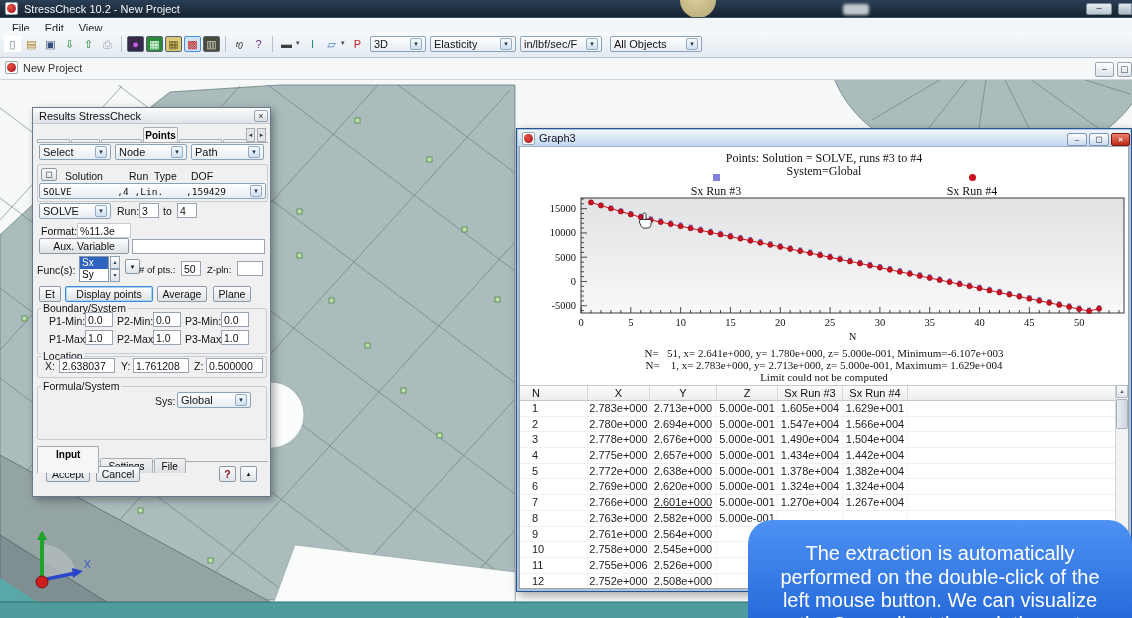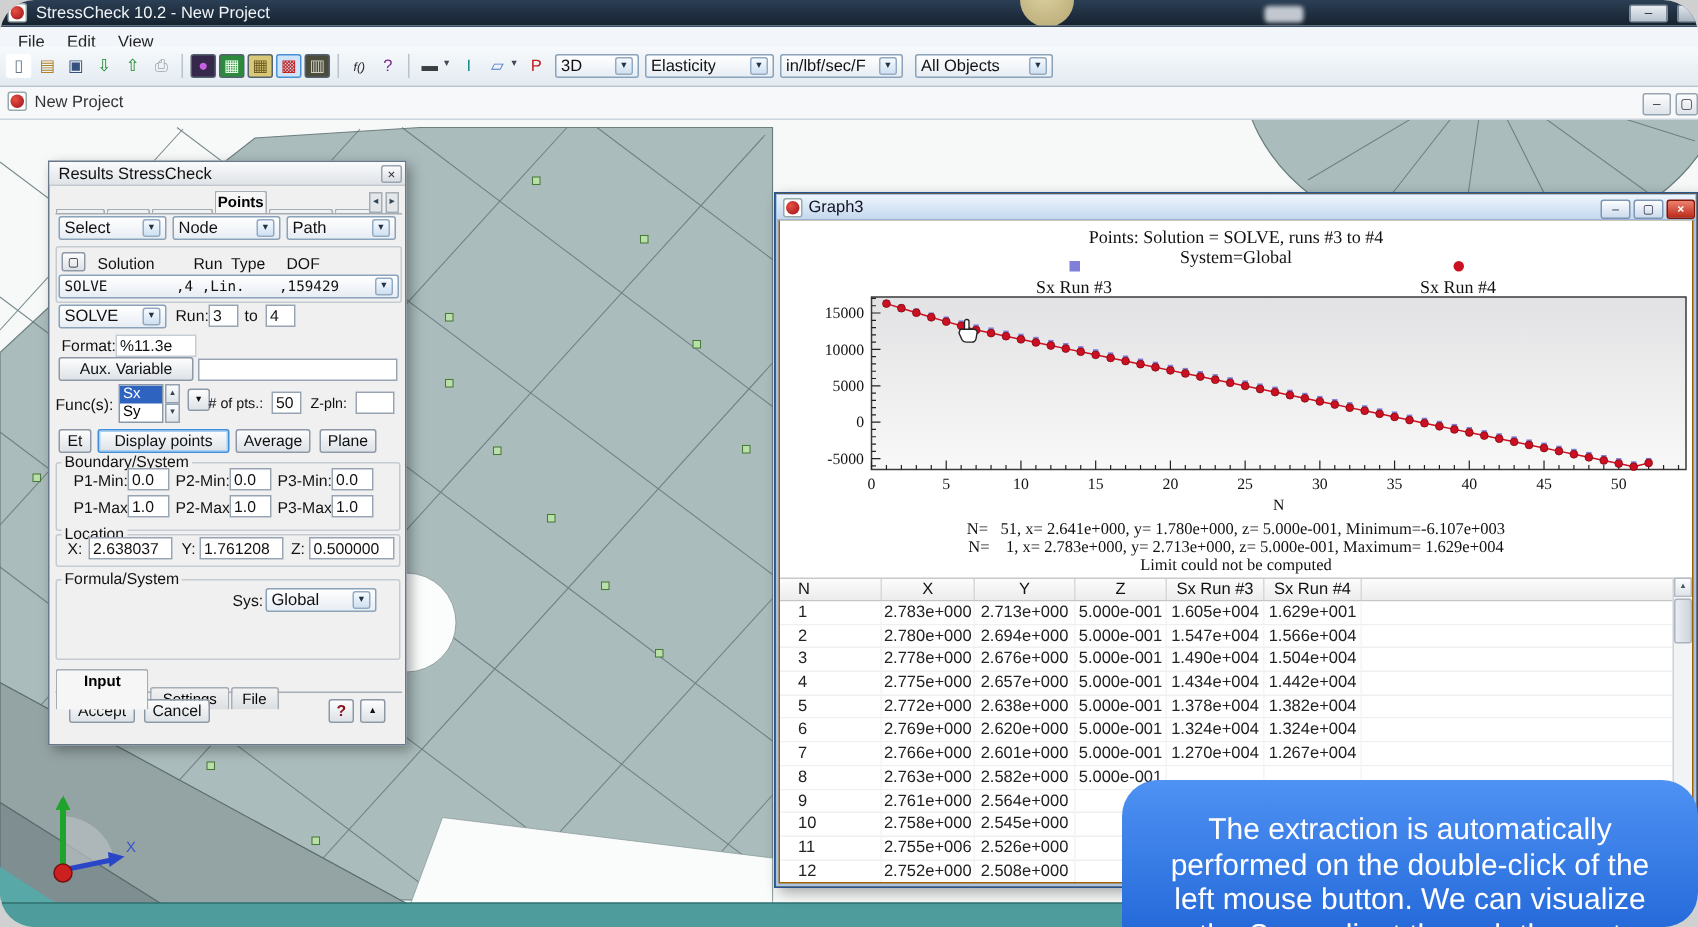--- a/index.html
+++ b/index.html
@@ -1,17 +1,17 @@
 <!DOCTYPE html>
 <html><head>
 <meta charset="utf-8">
 <style>
   * { margin:0; padding:0; box-sizing:border-box; }
   body { font-family:"Liberation Sans", sans-serif; background:#d0d0d0; }
-  #screen { position:relative; width:1132px; height:618px; overflow:hidden; background:#f7f9f9;border-radius:23px; }
+  #screen { position:relative; width:1132px; height:618px; overflow:hidden; background:#f7f9f9; }
 
   
   .titlebar { position:absolute; left:0; top:0; width:1132px; height:18px;
     background:linear-gradient(#2b3f55,#16222f); border-bottom:1px solid #3a5068; overflow:hidden; z-index:40;}
   .titlebar .apptitle { position:absolute; left:24px; top:3px; font-size:11px; color:#f0f4f8; }
   .sclogo { position:absolute; width:13px; height:13px; background:#fff; border:1px solid #9aa; border-radius:2px; }
   .sclogo::after { content:""; position:absolute; left:1px; top:1px; width:9px; height:9px; border-radius:50%;
     background:radial-gradient(circle at 35% 35%, #e85040, #9a1020); }
   .gold-dome { position:absolute; left:680px; top:-18px; width:36px; height:36px; border-radius:50%;
     background:radial-gradient(circle at 45% 35%, #ded2a0, #b3a673); }
@@ -72,21 +72,21 @@
   .grp-lbl { position:absolute; background:#f0f0f0; padding:0 2px; color:#111; white-space:nowrap; }
   .mono { font-family:"DejaVu Sans Mono", monospace; font-size:9.5px; white-space:pre; }
   .funclist { position:absolute; left:46px; top:148px; width:30px; height:26px; border:1px solid #8898a8; background:#fff; overflow:hidden; }
   .funcitem { height:12px; font-size:10px; padding-left:2px; line-height:12px; }
   .funcitem.sel { background:#2f63c0; color:#fff; }
   .spin { position:absolute; left:77px; top:148px; width:10px; height:26px; }
   .spin div { height:13px; border:1px solid #93a2b2; background:linear-gradient(#fbfcfd,#dfe4e9);
     font-size:6px; text-align:center; line-height:11px; color:#345; }
 
   
-  .graphwin { position:absolute; left:516px; top:128px; width:616px; height:464px; background:#a16207;
+  .graphwin { position:absolute; left:516px; top:128px; width:616px; height:464px; background:#a3a3a3;
     border:1px solid #28558e; box-shadow:0 0 0 2px #a9c4e2 inset, 3px 3px 9px rgba(0,0,0,.35); z-index:10; }
   .gtitle { position:absolute; left:1px; top:1px; right:1px; height:17px;
     background:linear-gradient(#eef5fd,#c4d8ee); border-bottom:1px solid #9ab4d2; }
   .gtitle span.t { position:absolute; left:21px; top:2px; font-size:11px; color:#112; }
   .g-btn { position:absolute; top:3px; width:20px; height:13px; border:1px solid #7e96b4; border-radius:2px;
     background:linear-gradient(#fcfdfe,#ccdbec); font-size:8px; line-height:11px; text-align:center; color:#223; }
   .g-btn.close { background:linear-gradient(#ef8070,#bb2b18); border-color:#7c170a; color:#fff; font-weight:bold; }
   .gcontent { position:absolute; left:3px; top:18px; right:3px; bottom:3px; background:#fff; overflow:hidden; }
   .ghead { position:absolute; width:100%; text-align:center; font-family:"Liberation Serif",serif; font-size:12px; color:#111; }
   .legend-item { position:absolute; top:27px; transform:translateX(-50%); text-align:center; width:80px; }
@@ -623,21 +623,21 @@
             <div class="tcell" style="width: 62px;">2.769e+000</div>
             <div class="tcell" style="width: 67px;">2.620e+000</div>
             <div class="tcell" style="width: 61px;">5.000e-001</div>
             <div class="tcell" style="width: 65px;">1.324e+004</div>
             <div class="tcell" style="width: 65px;">1.324e+004</div>
             <div class="tcell" style="flex: 1 1 0%;"></div>
           </div>
           <div class="trow">
             <div class="tcell first" style="width: 68px;">7</div>
             <div class="tcell" style="width: 62px;">2.766e+000</div>
-            <div class="tcell" style="width: 67px;">2.601e+000</div>
+            <div class="tcell" style="width: 67px; text-decoration: underline;">2.601e+000</div>
             <div class="tcell" style="width: 61px;">5.000e-001</div>
             <div class="tcell" style="width: 65px;">1.270e+004</div>
             <div class="tcell" style="width: 65px;">1.267e+004</div>
             <div class="tcell" style="flex: 1 1 0%;"></div>
           </div>
           <div class="trow">
             <div class="tcell first" style="width: 68px;">8</div>
             <div class="tcell" style="width: 62px;">2.763e+000</div>
             <div class="tcell" style="width: 67px;">2.582e+000</div>
             <div class="tcell" style="width: 61px;">5.000e-001</div>

